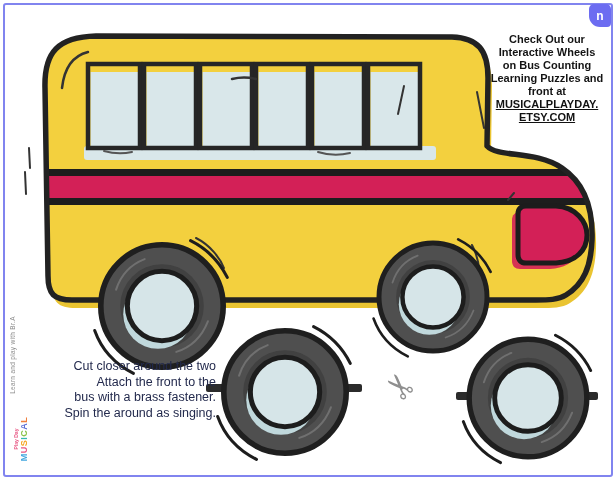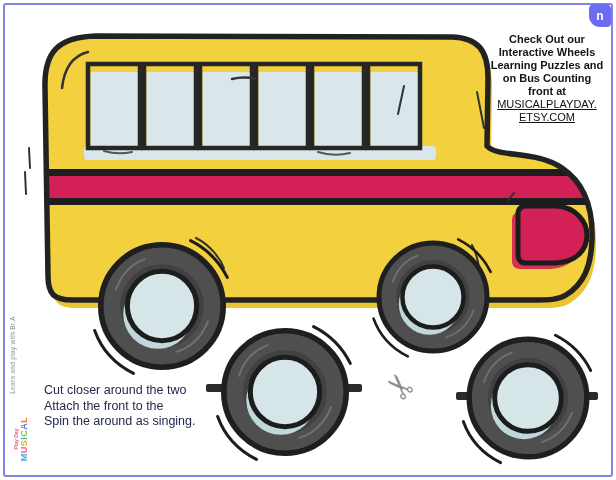--- a/index.html
+++ b/index.html
@@ -6,22 +6,22 @@
   .stage{position:relative;width:616px;height:480px;background:#ffffff;overflow:hidden;
          font-family:"Liberation Sans",sans-serif;}
   .page-border{position:absolute;inset:3px;border:2px solid #8184ef;border-radius:3px;
                pointer-events:none;z-index:30;}
   .illustration{position:absolute;left:0;top:0;z-index:1;}
   .n-badge{position:absolute;top:4px;right:5px;width:22px;height:23px;background:#6c6cf1;
            border-radius:5px 5px 4px 11px;color:#fff;font-weight:700;font-size:12px;
            display:flex;align-items:center;justify-content:center;z-index:40;cursor:pointer;}
   .promo{position:absolute;left:486px;top:33px;width:122px;text-align:center;z-index:20;
          color:#141414;font-weight:700;font-size:11px;line-height:13px;}
-  .promo-link{display:block;text-decoration:underline;color:#111;font-weight:400;cursor:pointer;}
-  .instructions{position:absolute;left:44px;top:383px;width:172px;text-align:left;z-index:20;
+  .promo-link{display:block;text-decoration:underline;color:#111;font-weight:700;cursor:pointer;}
+  .instructions{position:absolute;left:44px;top:359px;width:172px;text-align:right;z-index:20;
                 color:#232a4d;font-size:12.5px;line-height:15.5px;}
   .credit{position:absolute;left:-39px;top:349px;width:108px;height:12px;text-align:center;
           transform:rotate(-90deg);font-size:6.5px;letter-spacing:.3px;color:#8d8d8d;z-index:20;}
   .logo{position:absolute;left:-2px;top:425px;width:46px;height:28px;transform:rotate(-90deg);
         display:flex;flex-direction:column;align-items:center;justify-content:center;z-index:20;}
   .logo-sub{font-size:5px;font-weight:700;line-height:6px;}
   .logo-word{font-size:9px;font-weight:900;line-height:10px;letter-spacing:.5px;}
   .scissors{position:absolute;left:378px;top:364px;width:44px;height:44px;z-index:15;
             display:flex;align-items:center;justify-content:center;
             font-family:"DejaVu Sans",sans-serif;font-size:34px;color:#8f8f8f;
@@ -110,32 +110,33 @@
     </g>
   </svg>
 
   <div class="scissors">
     <span>✂</span>
   </div>
 
   <div class="promo">
     <div>Check Out our</div>
     <div>Interactive Wheels</div>
+    <div>on Bus Counting</div>
     <div>Learning Puzzles and</div>
-    <div>on Bus Counting</div>
     <div>front at</div>
     <span class="promo-link">
       <span>MUSICALPLAYDAY.</span><br>
       <span>ETSY.COM</span>
     </span>
   </div>
 
   <div class="instructions">
     <div>Cut closer around the two</div>
     <div>Attach the front to the</div>
+    <div>bus with a brass fastener.</div>
     <div>Spin the around as singing.</div>
   </div>
 
   <div class="credit">Learn and play with Br.A</div>
 
   <div class="logo">
     <div class="logo-sub" style="color: rgb(232, 90, 134);">Play Day</div>
     <div class="logo-word"><span style="color: rgb(69, 168, 223);">M</span><span style="color: rgb(232, 90, 134);">U</span><span style="color: rgb(245, 166, 35);">S</span><span style="color: rgb(53, 184, 176);">I</span><span style="color: rgb(139, 195, 74);">C</span><span style="color: rgb(92, 111, 214);">A</span><span style="color: rgb(240, 127, 60);">L</span></div>
   </div>
 

